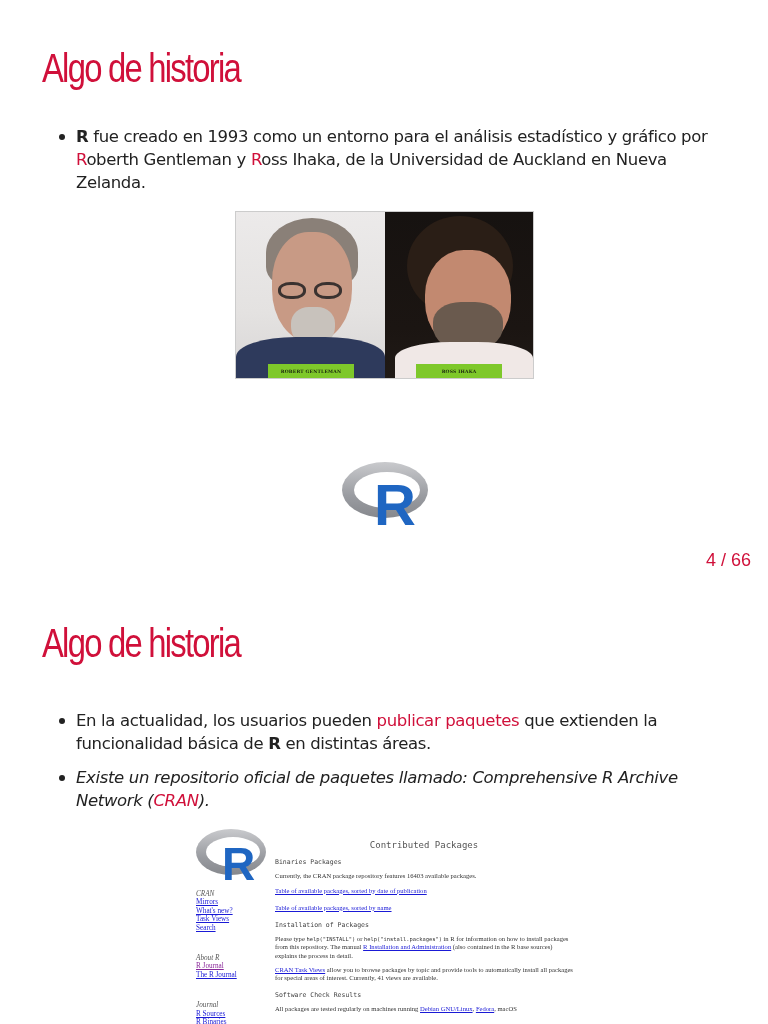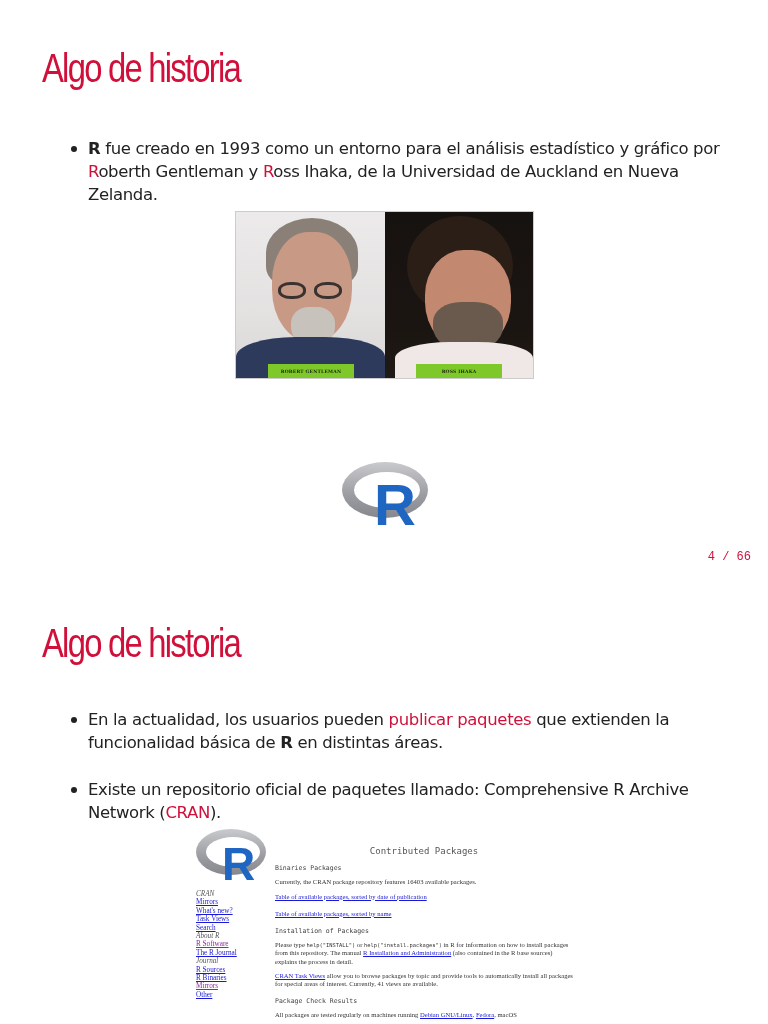--- a/index.html
+++ b/index.html
@@ -1,24 +1,24 @@
 <!DOCTYPE html>
 <html><head>
 <meta charset="utf-8">
 <style>
   html, body { margin:0; padding:0; background:#ffffff; }
   body { width:768px; height:1024px; overflow:hidden; position:relative; font-family:"DejaVu Sans", sans-serif; color:#1a1a1a; }
   .slide { position:absolute; left:0; width:768px; }
   .slide-title { position:absolute; left:42px; margin:0; font-family:"Liberation Sans", sans-serif; font-weight:normal; color:#d0103a; font-size:41px; letter-spacing:-2.2px; transform:scaleX(0.80); transform-origin:left top; line-height:1; }
-  ul.bullets { position:absolute; left:58px; margin:12px; padding:0; list-style:none; width:680px; }
+  ul.bullets { position:absolute; left:58px; margin:0; padding:0; list-style:none; width:680px; }
   ul.bullets li { position:relative; padding-left:18px; font-size:16.5px; line-height:23px; color:#222; letter-spacing:-0.35px; }
   ul.bullets li::before { content:""; position:absolute; left:1px; top:9px; width:6px; height:6px; border-radius:50%; background:#222; }
   .hl { color:#d0103a; }
   .b { font-weight:bold; }
-  .page-num { position:absolute; right:17px; font-size:12px; color:#d0103a; font-family:Liberation Mono, monospace; }
+  .page-num { position:absolute; right:17px; font-size:18px; color:#d0103a; font-family:Liberation Sans, sans-serif; }
 
   
   .photo { position:absolute; left:235px; top:211px; width:297px; height:166px; display:flex; border:1px solid #ccc; }
   .photo .p { position:relative; height:100%; overflow:hidden; }
   .p1 { width:149px; background:linear-gradient(180deg,#eceaea 0%,#e4e2e1 60%,#d8d6d6 100%); }
   .p2 { width:148px; background:linear-gradient(180deg,#161210 0%,#1b1512 70%,#201a16 100%); }
   .p1 .hair { left:30px; top:6px; width:92px; height:70px; background:#8a8078; border-radius:50% 50% 30% 30%; position:absolute; }
   .p1 .face { left:36px; top:20px; width:80px; height:110px; background:#c89a85; position:absolute; border-radius:45% 45% 48% 48%; }
   .p1 .beard { left:55px; top:95px; width:44px; height:40px; background:#c8c2bc; position:absolute; border-radius:40% 40% 50% 50%; }
   .p1 .glasses { position:absolute; top:70px; left:40px; width:80px; height:18px; }
@@ -34,25 +34,25 @@
 
   
   .rlogo { position:absolute; }
   .rlogo .ring { position:absolute; left:0; top:0; border-radius:50%; background:linear-gradient(180deg,#c9cacd 0%,#9a9ca1 60%,#86888d 100%); }
   .rlogo .hole { position:absolute; border-radius:50%; background:#ffffff; }
   .rlogo .r { position:absolute; color:#1f66c2; font-family:"Liberation Sans", sans-serif; font-weight:bold; line-height:1; }
 
   
   .cran { position:absolute; left:193px; top:826px; width:383px; height:198px; background:#ffffff; overflow:hidden; font-family:"Liberation Serif", serif; }
   .cran .side { position:absolute; left:3px; top:64px; width:72px; font-size:7.2px; line-height:8.4px; }
-  .cran .side .h { font-style:italic; color:#555; margin-top:0; }
+  .cran .side .h { font-style:italic; color:#555; margin-top:22px; }
   .cran .side .h:first-child { margin-top:0; }
   .cran .side a { display:block; color:#1a1ad6; text-decoration:underline; }
   .cran .side a.v { color:#8a2a9a; }
-  .cran .main { position:absolute; left:82px; top:14px; width:298px; font-size:6.6px; line-height:8.2px; color:#333; }
+  .cran .main { position:absolute; left:82px; top:8px; width:298px; font-size:6.6px; line-height:8.2px; color:#333; }
   .cran .ptitle { text-align:center; font-family:"DejaVu Sans Mono", monospace; font-size:9px; color:#555; margin-top:7px; }
   .cran .sec { font-family:"DejaVu Sans Mono", monospace; font-size:6.5px; color:#444; margin-top:9px; }
   .cran p { margin:6px 0 0 0; }
   .cran a.l { color:#1a1ad6; text-decoration:underline; }
   .cran code { font-family:"DejaVu Sans Mono", monospace; font-size:5.4px; }
 </style>
 </head>
 <body>
 
 <section class="slide" style="top:0;height:580px;">
@@ -91,61 +91,61 @@
     <div class="hole" style="left:12px;top:10px;width:66px;height:36px;"></div>
     <div class="r" style="left:32px;top:14px;font-size:58px;">R</div>
   </div>
 
   <div class="page-num" style="top:550px;">4 / 66</div>
 </section>
 
 <section class="slide" style="top:580px;height:444px;">
   <h1 class="slide-title" style="top:43px;">Algo de historia</h1>
 
-  <ul class="bullets" style="top:116px;">
+  <ul class="bullets" style="top:129px;">
     <li>
       <span>En la actualidad, los usuarios pueden </span><span class="hl">publicar paquetes</span><span> que extienden la funcionalidad básica de </span><span class="b">R</span><span> en distintas áreas.</span>
     </li>
   </ul>
 
-  <ul class="bullets" style="top:186px;">
+  <ul class="bullets" style="top:186px;font-style:italic;">
     <li>
       <span>Existe un repositorio oficial de paquetes llamado: Comprehensive R Archive Network (</span><span class="hl">CRAN</span><span>).</span>
     </li>
   </ul>
 </section>
 
 <div class="cran">
   <div class="rlogo" style="left:3px;top:3px;width:70px;height:56px;">
     <div class="ring" style="width:70px;height:46px;"></div>
     <div class="hole" style="left:10px;top:8px;width:54px;height:30px;"></div>
     <div class="r" style="left:26px;top:12px;font-size:46px;">R</div>
   </div>
 
   <div class="side">
     <div class="h">CRAN</div>
     <a>Mirrors</a>
     <a>What's new?</a>
     <a>Task Views</a>
     <a>Search</a>
     <div class="h">About R</div>
-    <a class="v">R Software</a>
+    <a class="v">R Journal</a>
     <a>The R Journal</a>
     <div class="h">Journal</div>
     <a>R Sources</a>
     <a>R Binaries</a>
     <a class="v">Mirrors</a>
     <a>Other</a>
   </div>
 
   <div class="main">
     <div class="ptitle">Contributed Packages</div>
     <div class="sec">Binaries Packages</div>
     <p>Currently, the CRAN package repository features 16403 available packages.</p>
     <p><a class="l">Table of available packages, sorted by date of publication</a></p>
     <p style="margin-top:9px;"><a class="l">Table of available packages, sorted by name</a></p>
     <div class="sec">Installation of Packages</div>
     <p><span>Please type </span><code>help("INSTALL")</code><span> or </span><code>help("install.packages")</code><span> in R for information on how to install packages from this repository. The manual </span><a class="l">R Installation and Administration</a><span> (also contained in the R base sources) explains the process in detail.</span></p>
     <p><a class="l">CRAN Task Views</a><span> allow you to browse packages by topic and provide tools to automatically install all packages for special areas of interest. Currently, 41 views are available.</span></p>
-    <div class="sec">Package Check Results</div>
+    <div class="sec">Software Check Results</div>
     <p><span>All packages are tested regularly on machines running </span><a class="l">Debian GNU/Linux</a><span>, </span><a class="l">Fedora</a><span>, macOS</span></p>
   </div>
 </div>
 
 </body></html>

